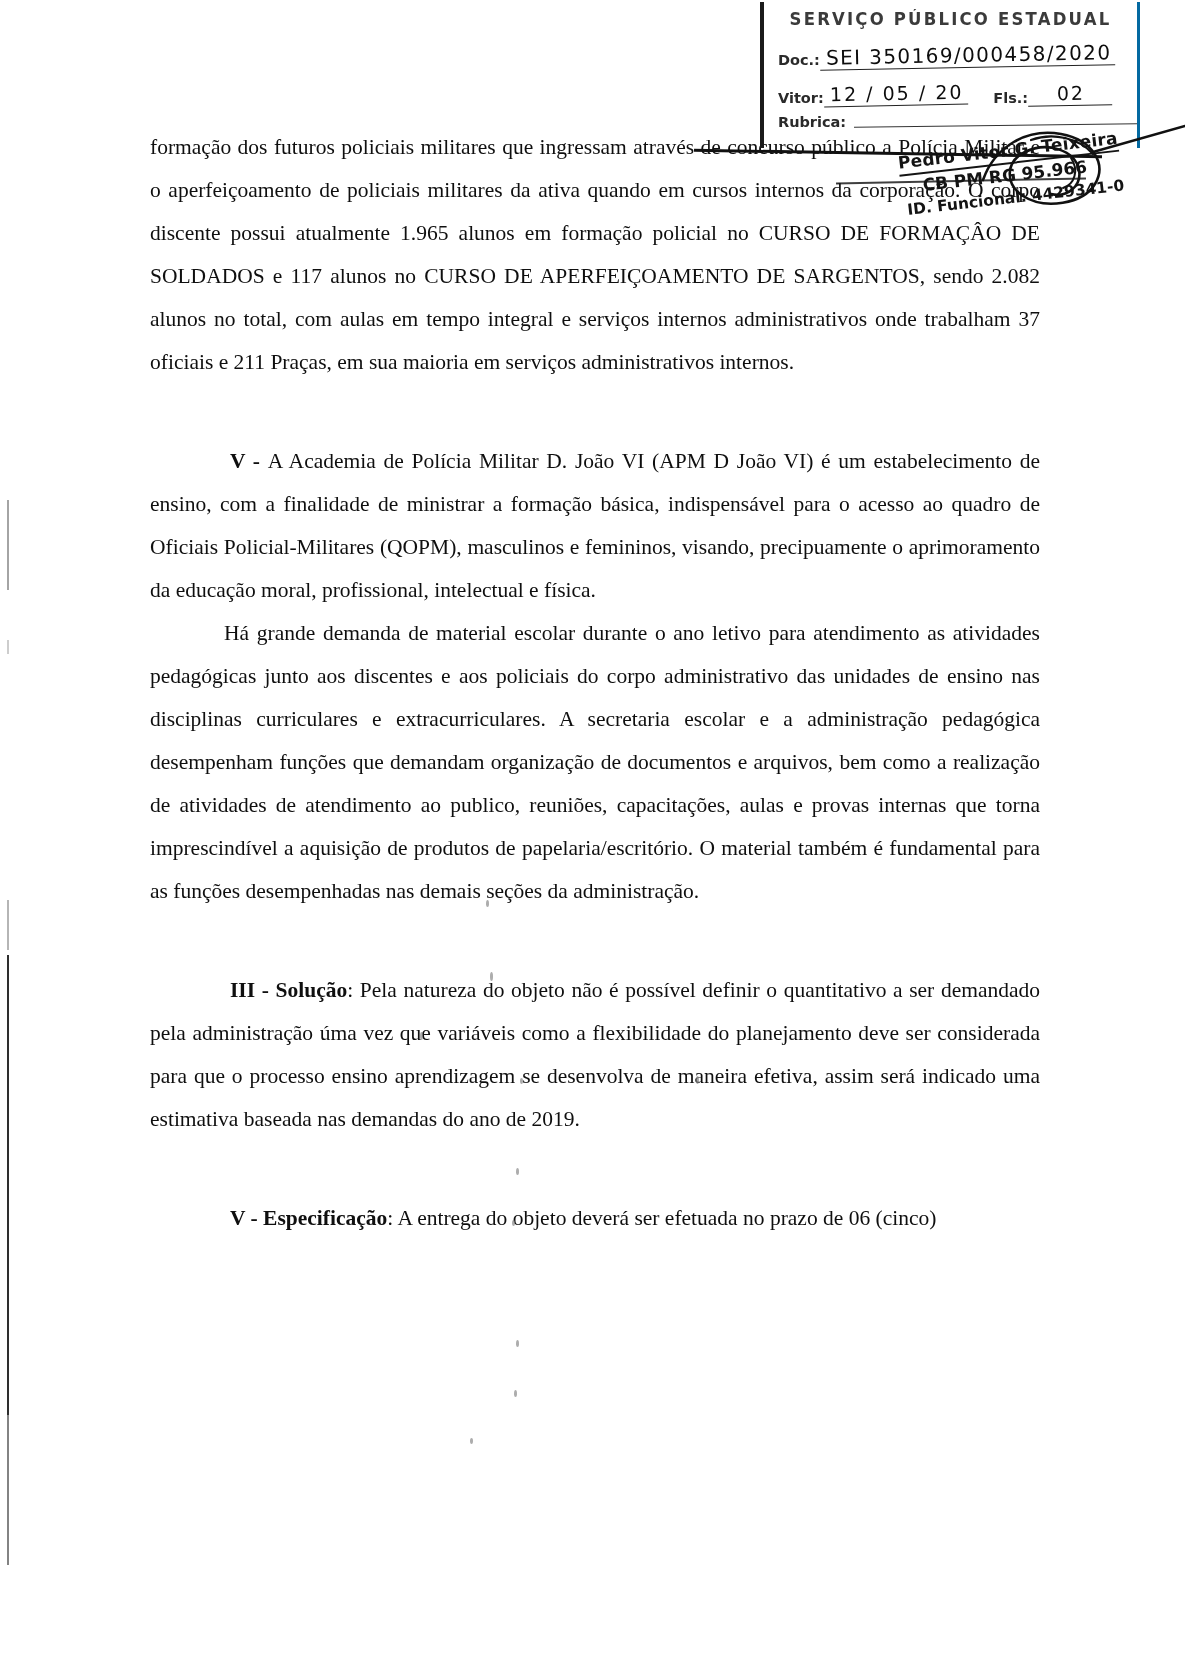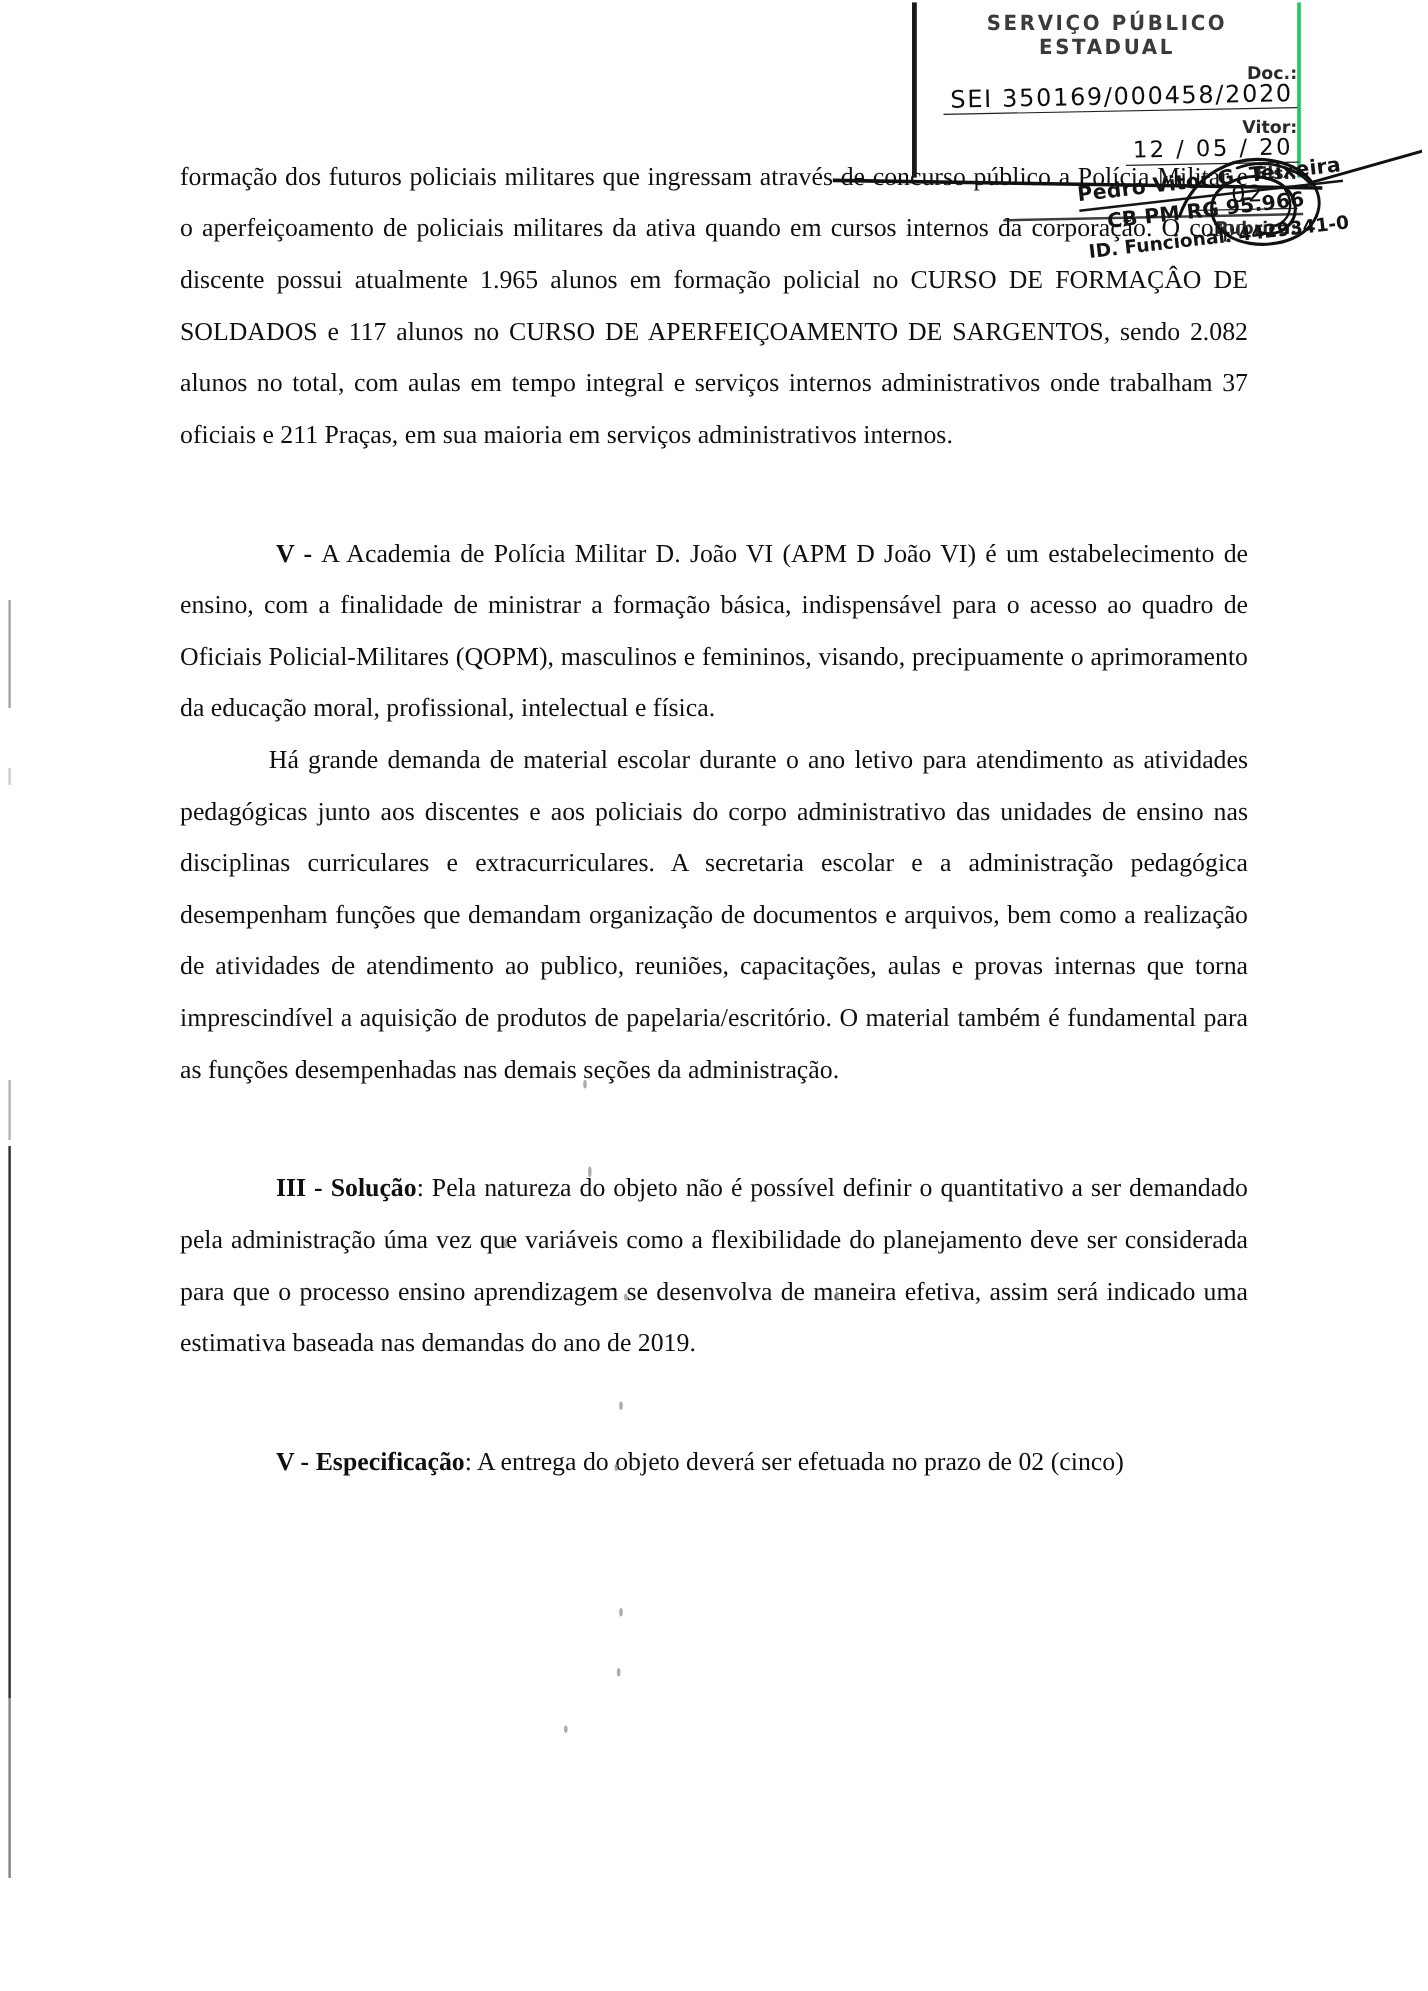--- a/index.html
+++ b/index.html
@@ -33,45 +33,44 @@
   .scan-edge.seg-b { top: 640px;  height: 14px;  opacity: .30; }
   .scan-edge.seg-c { top: 900px;  height: 50px;  opacity: .45; }
   .scan-edge.seg-d { top: 955px;  height: 460px; opacity: .92; background:#1c1c1c; }
   .scan-edge.seg-e { top: 1415px; height: 150px; opacity: .75; }
 
   
   .stamp {
     position: absolute;
     left: 760px;
     top: 2px;
-    width: 324px;
+    width: 380px;
     height: 146px;
     border-left: 4px solid #1a1a1a;
-    border-right: 3px solid #22c55e;
+    border-right: 3px solid #0369a1;
     box-sizing: border-box;
     font-family: "DejaVu Sans", "Liberation Sans", sans-serif;
     color: #111111;
   }
   .stamp-title {
     text-align: center;
     font-size: 16.5px;
     letter-spacing: 2.2px;
     font-weight: 700;
     margin-top: 8px;
     color: #3b3b3b;
     transform: scaleY(1.05);
   }
   .stamp-row {
     position: relative;
     display: flex;
     align-items: flex-end;
-    margin: 6px 0 0 14px;
+    margin: 16px 0 0 14px;
     font-size: 15px;
     font-weight: 700;
-    flex-direction: column;
   }
   .stamp-lbl {
     color: #2a2a2a;
     white-space: nowrap;
     font-size: 14.5px;
   }
   .stamp-val {
     font-family: "DejaVu Sans", "Liberation Sans", sans-serif;
     font-size: 20px;
     font-weight: 400;
@@ -189,21 +188,21 @@
     <p class="para gap-sm">formação dos futuros policiais militares que ingressam através de concurso público a Polícia Militar e o aperfeiçoamento de policiais militares da ativa quando em cursos internos da corporação. O corpo discente possui atualmente 1.965 alunos em formação policial no CURSO DE FORMAÇÂO DE SOLDADOS e 117 alunos no CURSO DE APERFEIÇOAMENTO DE SARGENTOS, sendo 2.082 alunos no total, com aulas em tempo integral e serviços internos administrativos onde trabalham 37 oficiais e 211 Praças, em sua maioria em serviços administrativos internos.</p>
 
     <p class="para indent gap-lg"><span class="lead">V - </span><span>A Academia de Polícia Militar D. João VI (APM D João VI) é um estabelecimento de ensino, com a finalidade de ministrar a formação básica, indispensável para o acesso ao quadro de Oficiais Policial-Militares (QOPM), masculinos e femininos, visando, precipuamente o aprimoramento da educação moral, profissional, intelectual e física.</span></p>
 
     <p class="para indent-sm gap-sm">Há grande demanda de material escolar durante o ano letivo para atendimento as atividades pedagógicas junto aos discentes e aos policiais do corpo administrativo das unidades de ensino nas disciplinas curriculares e extracurriculares. A secretaria escolar e a administração pedagógica desempenham funções que demandam organização de documentos e arquivos, bem como a realização de atividades de atendimento ao publico, reuniões, capacitações, aulas e provas internas que torna imprescindível a aquisição de produtos de papelaria/escritório. O material também é fundamental para as funções desempenhadas nas demais seções da administração.</p>
 
 
     <p class="para indent gap-lg"><span class="lead">III - Solução</span><span>: Pela natureza do objeto não é possível definir o quantitativo a ser demandado pela administração úma vez que variáveis como a flexibilidade do planejamento deve ser considerada para que o processo ensino aprendizagem se desenvolva de maneira efetiva, assim será indicado uma estimativa baseada nas demandas do ano de 2019.</span></p>
 
 
-    <p class="para indent gap-lg"><span class="lead">V - Especificação</span><span>: A entrega do objeto deverá ser efetuada no prazo de 02 (cinco)</span></p>
+    <p class="para indent gap-lg"><span class="lead">V - Especificação</span><span>: A entrega do objeto deverá ser efetuada no prazo de 06 (cinco)</span></p>
 
   </div>
 
   <div class="stamp">
     <div class="stamp-title">SERVIÇO PÚBLICO ESTADUAL</div>
 
     <div class="stamp-row">
       <span class="stamp-lbl">Doc.:</span>
       <span class="stamp-val">SEI 350169/000458/2020</span>
     </div>

